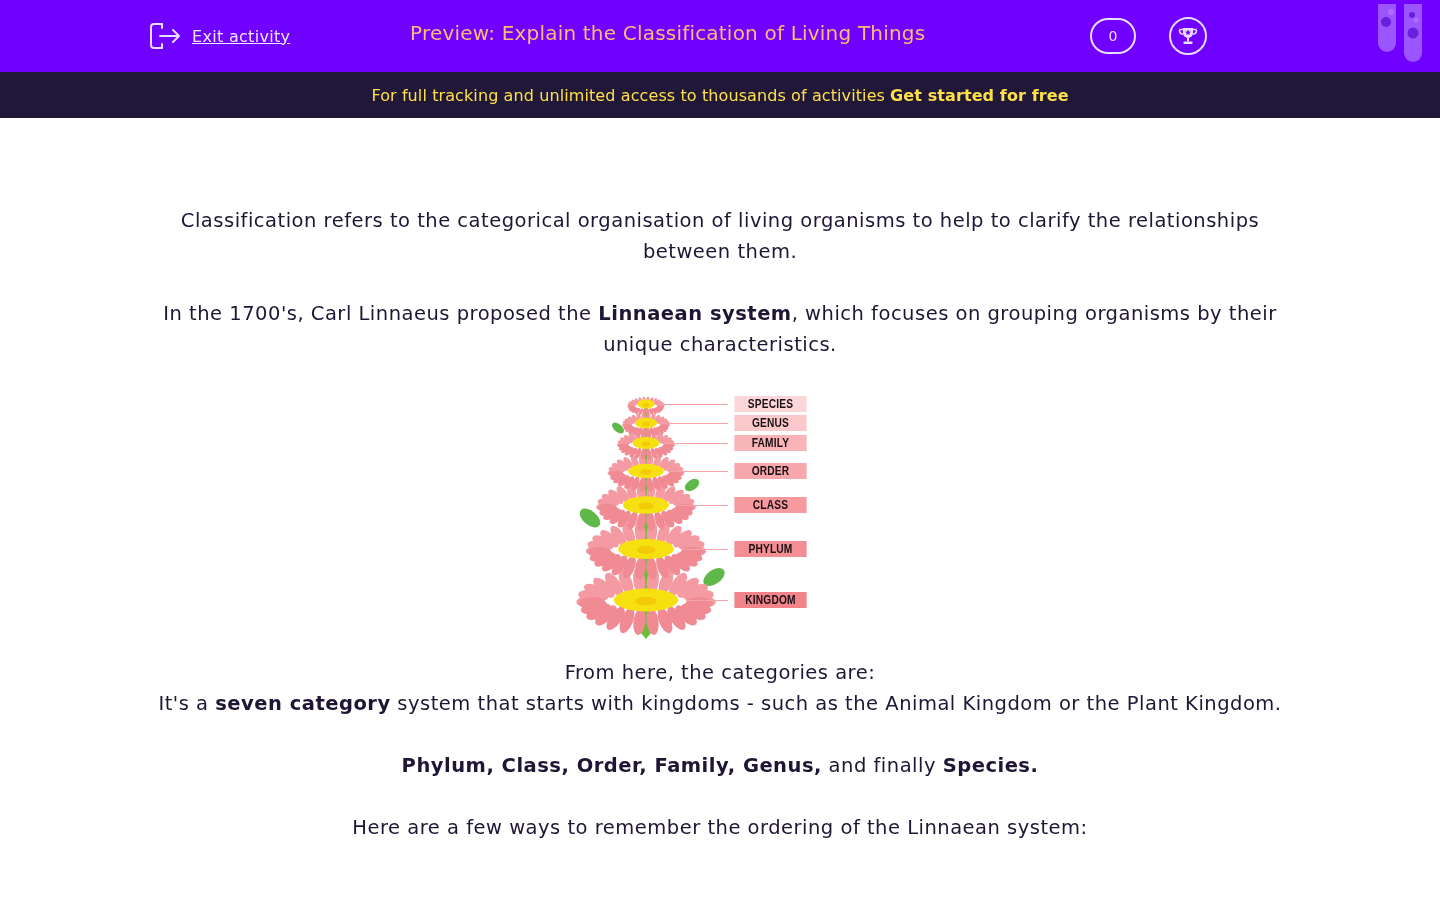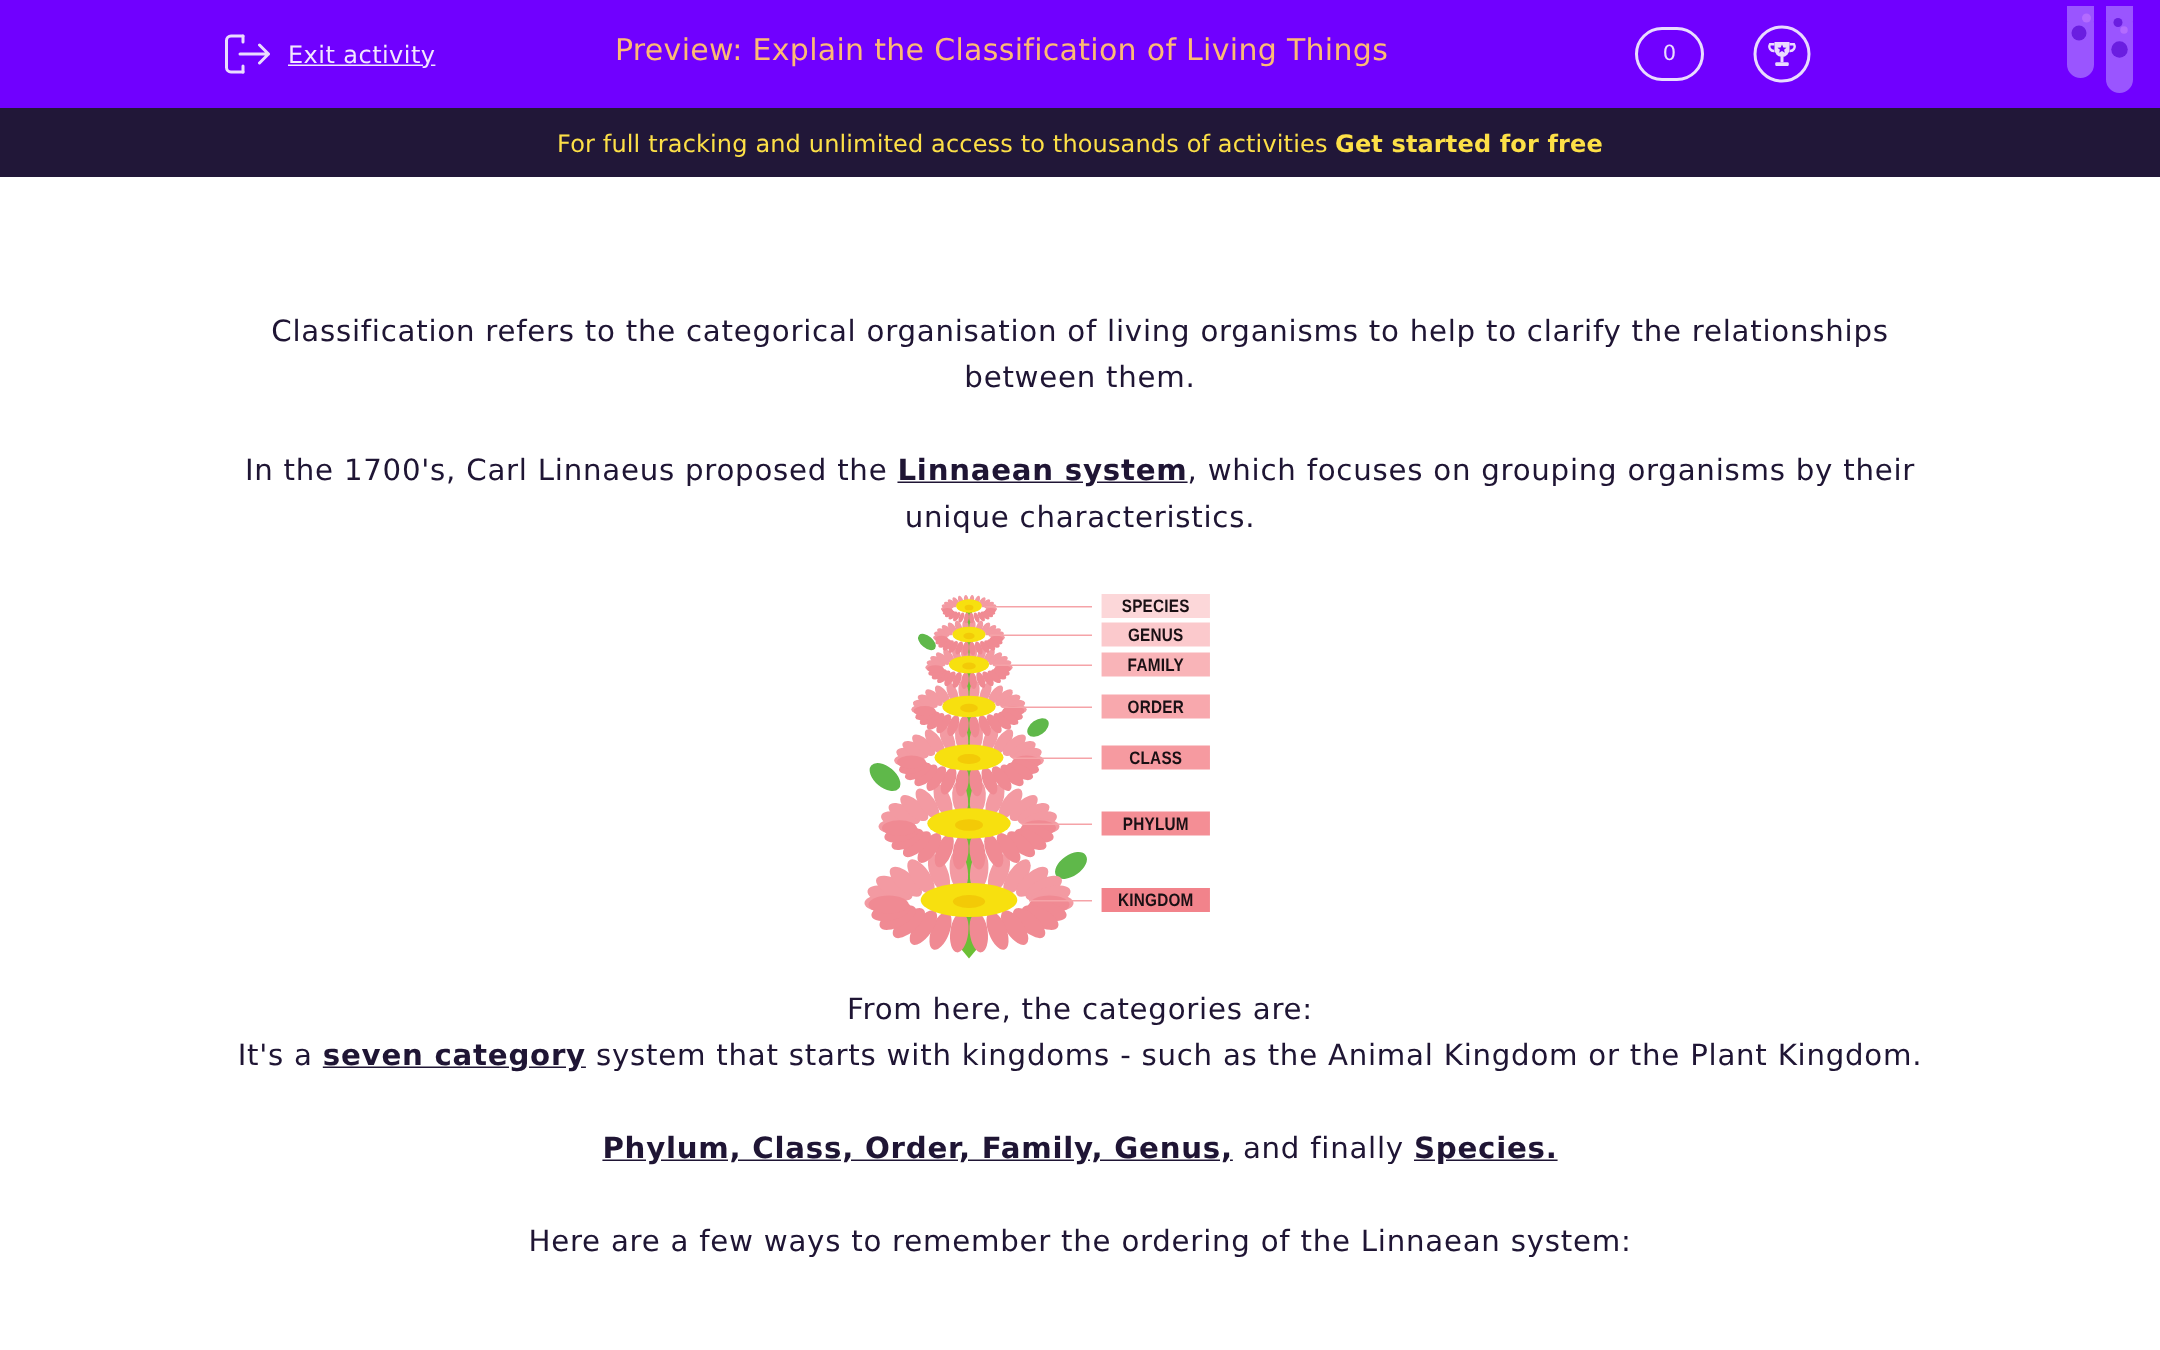--- a/index.html
+++ b/index.html
@@ -41,21 +41,21 @@
   }
   .promo .cta { font-weight: bold; margin-left: 5px; cursor: pointer; }
 
   .content {
     position: absolute; left: 150px; top: 176px; width: 1140px;
     text-align: center; font-size: 19.5px; line-height: 31px; letter-spacing: 0.5px;
     color: #1f1534;
     margin-top: 29px;
   }
   .content p { margin: 0; }
-  .content b { font-weight: bold; text-decoration: underline; }
+  .content b { font-weight: bold; }
   .gap { height: 31px; }
 
   .diagram { position: absolute; left: 576px; top: 365px; width: 240px; height: 250px; margin-top: 28px; }
   .label-box {
     position: absolute; left: 152px; width: 85px; height: 16px;
     display: flex; align-items: center; justify-content: center;
     font-family: "Liberation Sans", sans-serif; font-weight: bold; font-size: 12px;
     color: #1a1014; letter-spacing: 0.2px; transform: scaleX(0.85);
   }
   .connector { position: absolute; height: 1px; background: #f5a3a8; }

